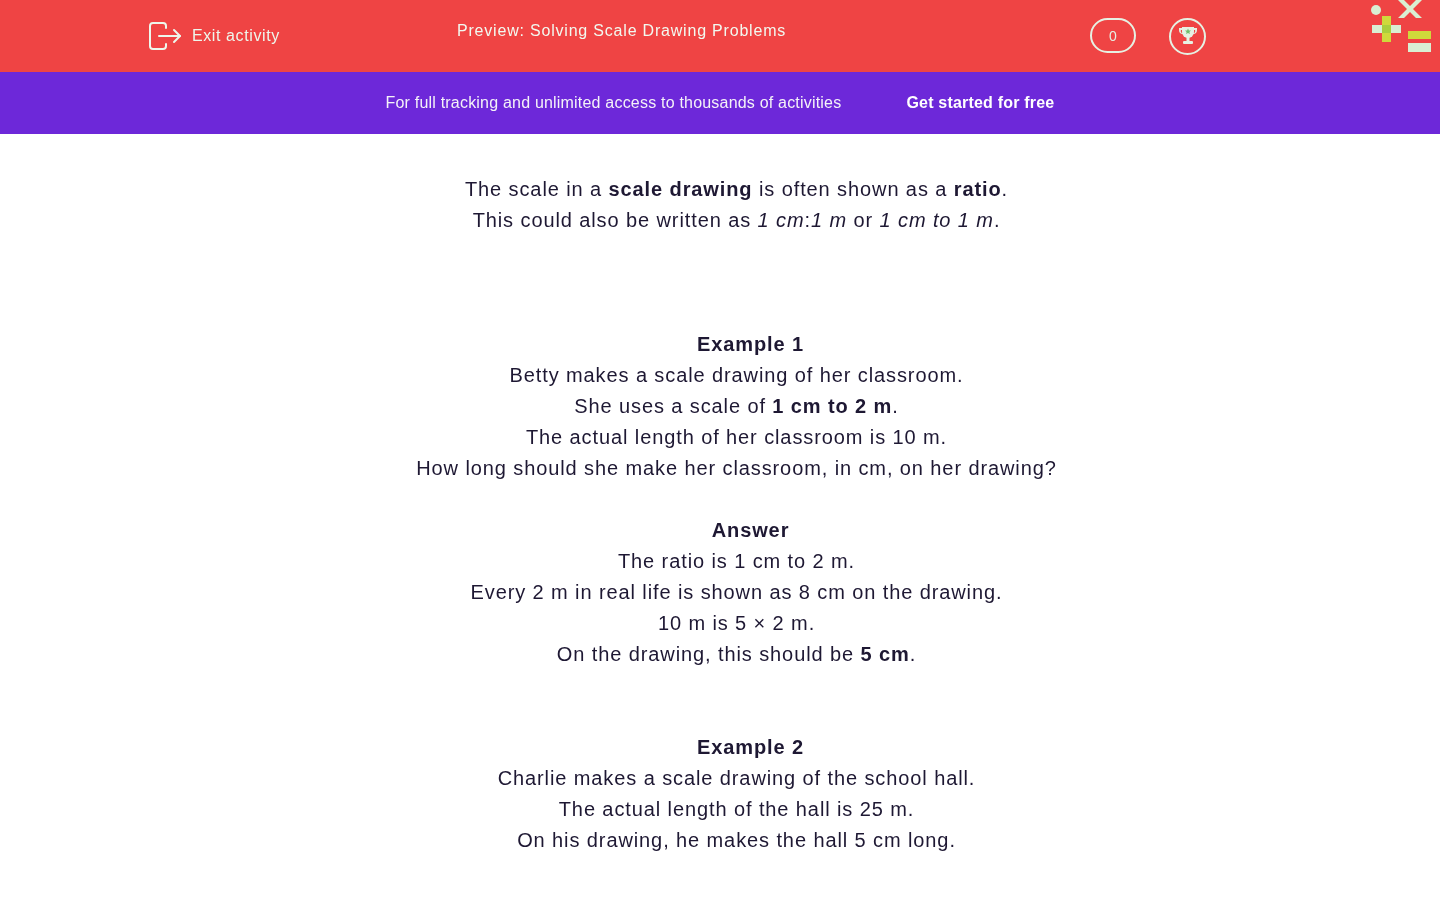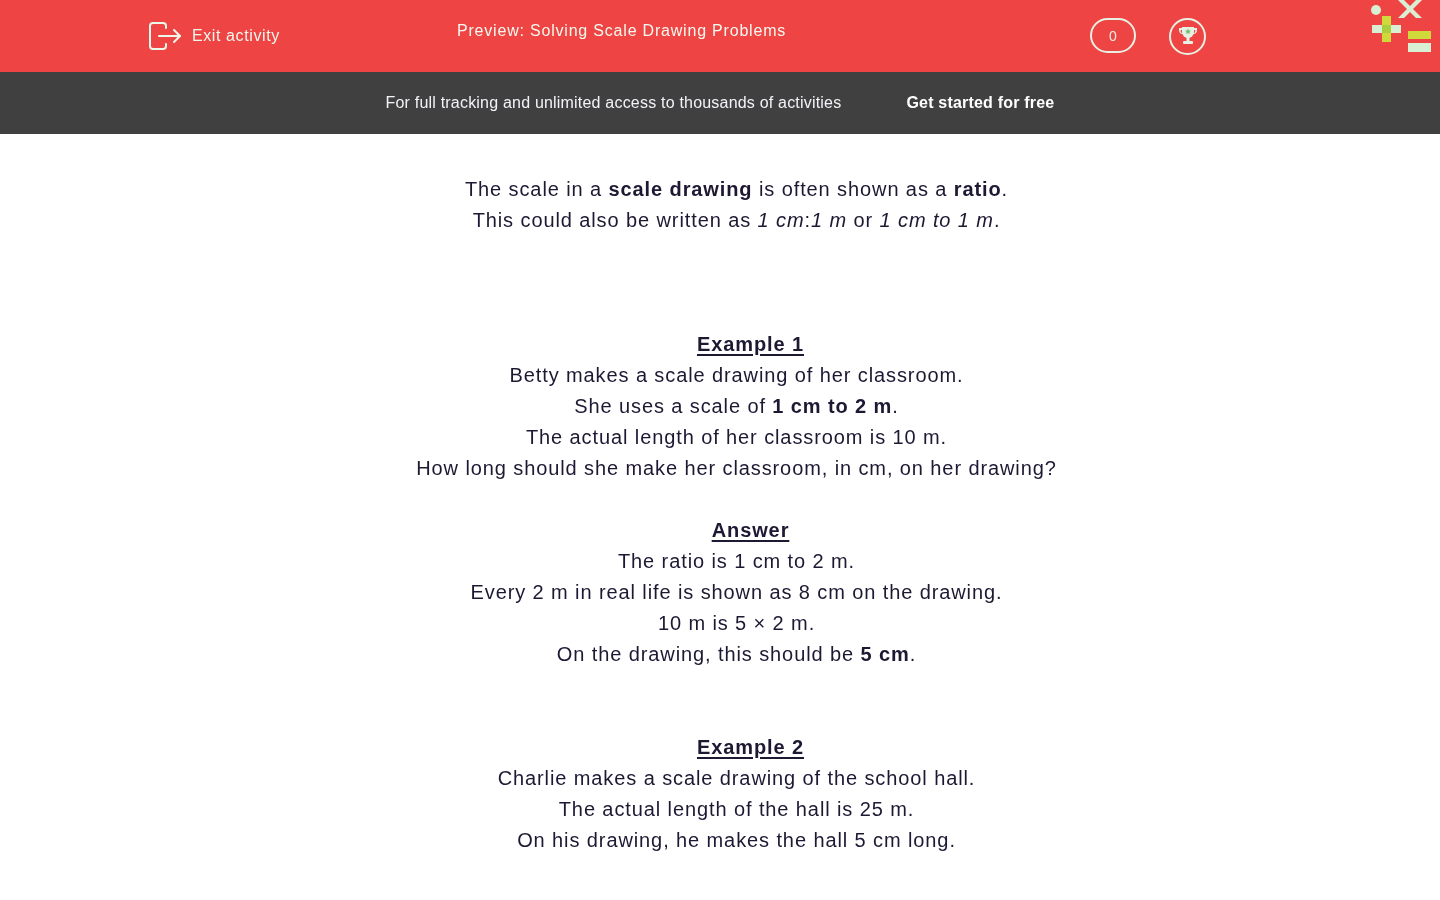--- a/index.html
+++ b/index.html
@@ -28,34 +28,34 @@
     }
     .trophy-btn {
       position: absolute; left: 1169px; top: 18px; width: 37px; height: 37px;
       border: 2px solid #e6f1e3; border-radius: 50%;
       display: flex; align-items: center; justify-content: center; cursor: pointer;
     }
     .logo { position: absolute; left: 1366px; top: 0; width: 74px; height: 56px; }
 
     .promo {
       position: absolute; left: 0; top: 72px; width: 1440px; height: 62px;
-      background: #404040; color: #f4f2f8;
+      background: #6d28d9; color: #f4f2f8;
       display: flex; align-items: center; justify-content: center;
       font-size: 16px; letter-spacing: 0.2px; gap: 48px;
     }
     .promo .cta { font-weight: bold; margin-left: 17px; cursor: pointer; color: #ffffff; }
 
     .content {
       position: absolute; left: 0; top: 174px; width: 1440px;
       text-align: center; font-size: 20px; letter-spacing: 0.9px; color: #1e1833;
     }
     .line { height: 31px; line-height: 31px; white-space: nowrap; margin-left: 33px; }
     .gap { height: 31px; }
     .gap2 { height: 62px; }
-    .heading { font-weight: bold; text-decoration: underline; text-underline-offset: 3px; padding-left: 28px; }
+    .heading { font-weight: bold; text-underline-offset: 3px; padding-left: 28px; }
     b { font-weight: bold; }
     i { font-style: italic; }
   </style>
 </head>
 <body>
 
 <div class="topbar">
   <div class="exit-btn">
     <span>
       <svg width="34" height="28" viewBox="0 0 34 28" fill="none" stroke="#eef7ec" stroke-width="2" stroke-linecap="round" stroke-linejoin="round">

